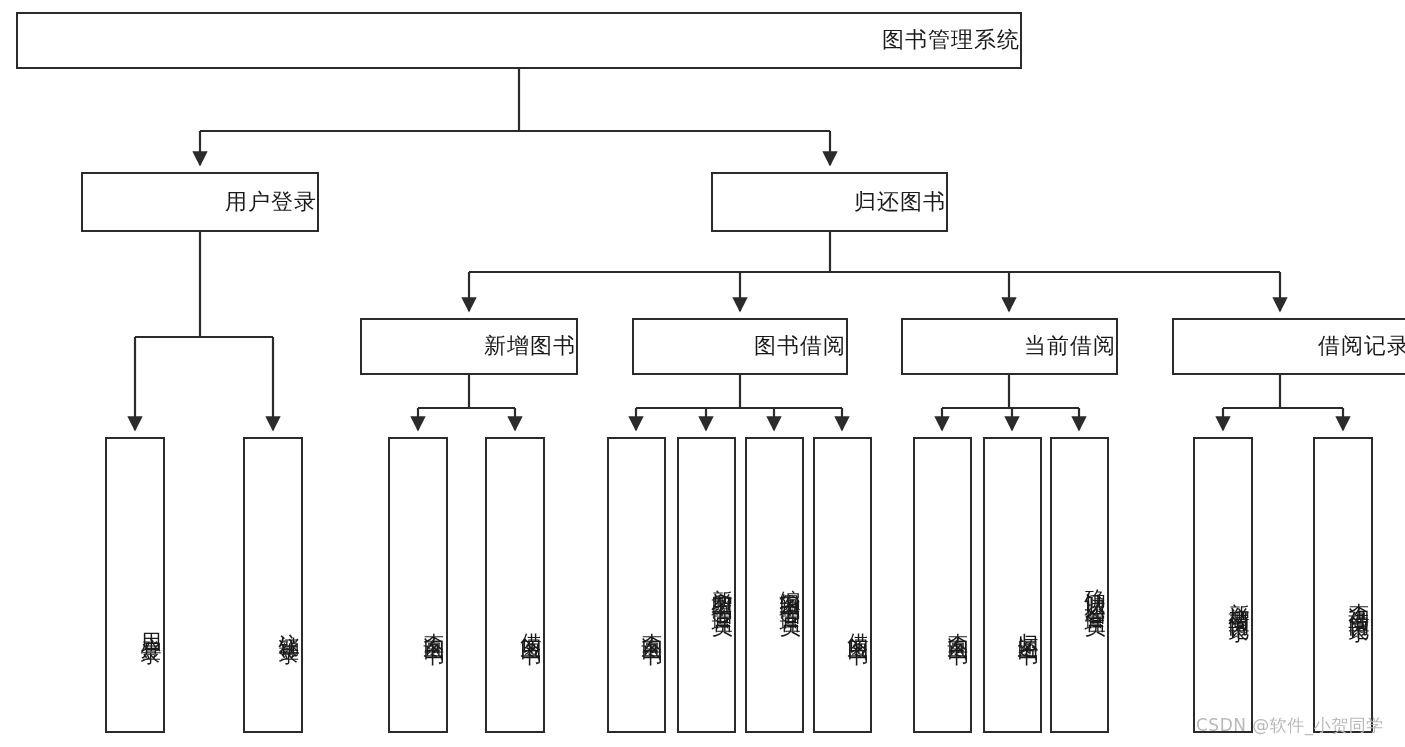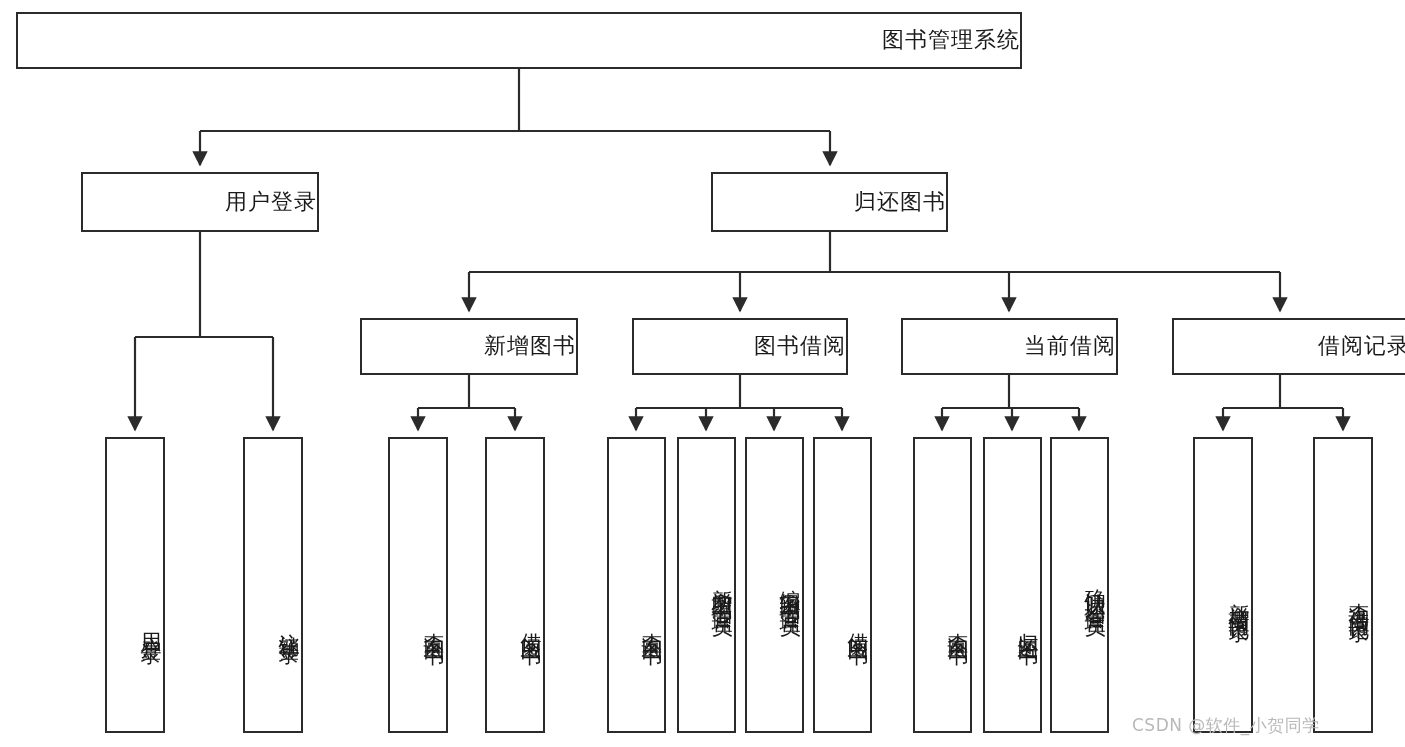--- a/index.html
+++ b/index.html
@@ -152,15 +152,15 @@
   <div class="node vert pad-tight" style="left:745px; top:437px; width:59px; height:296px;">编辑图书（管理员）</div>
   <div class="node vert pad-mid" style="left:813px; top:437px; width:59px; height:296px;">借阅图书</div>
 
   <div class="node vert pad-mid" style="left:913px; top:437px; width:59px; height:296px;">查询图书</div>
   <div class="node vert pad-mid" style="left:983px; top:437px; width:59px; height:296px;">归还图书</div>
   <div class="node vert pad-tight" style="left:1050px; top:437px; width:59px; height:296px;">确认归还（管理员）</div>
 
   <div class="node vert pad-tiny" style="left:1193px; top:437px; width:60px; height:296px;">新增借阅记录</div>
   <div class="node vert pad-tiny" style="left:1313px; top:437px; width:60px; height:296px;">查询借阅记录</div>
 
-  <div class="watermark" style="left:1132px; top:714px;">CSDN @软件_小贺同学</div>
+  <div class="watermark" style="left:1196px; top:714px;">CSDN @软件_小贺同学</div>
 
 </div>
 
 </body></html>

